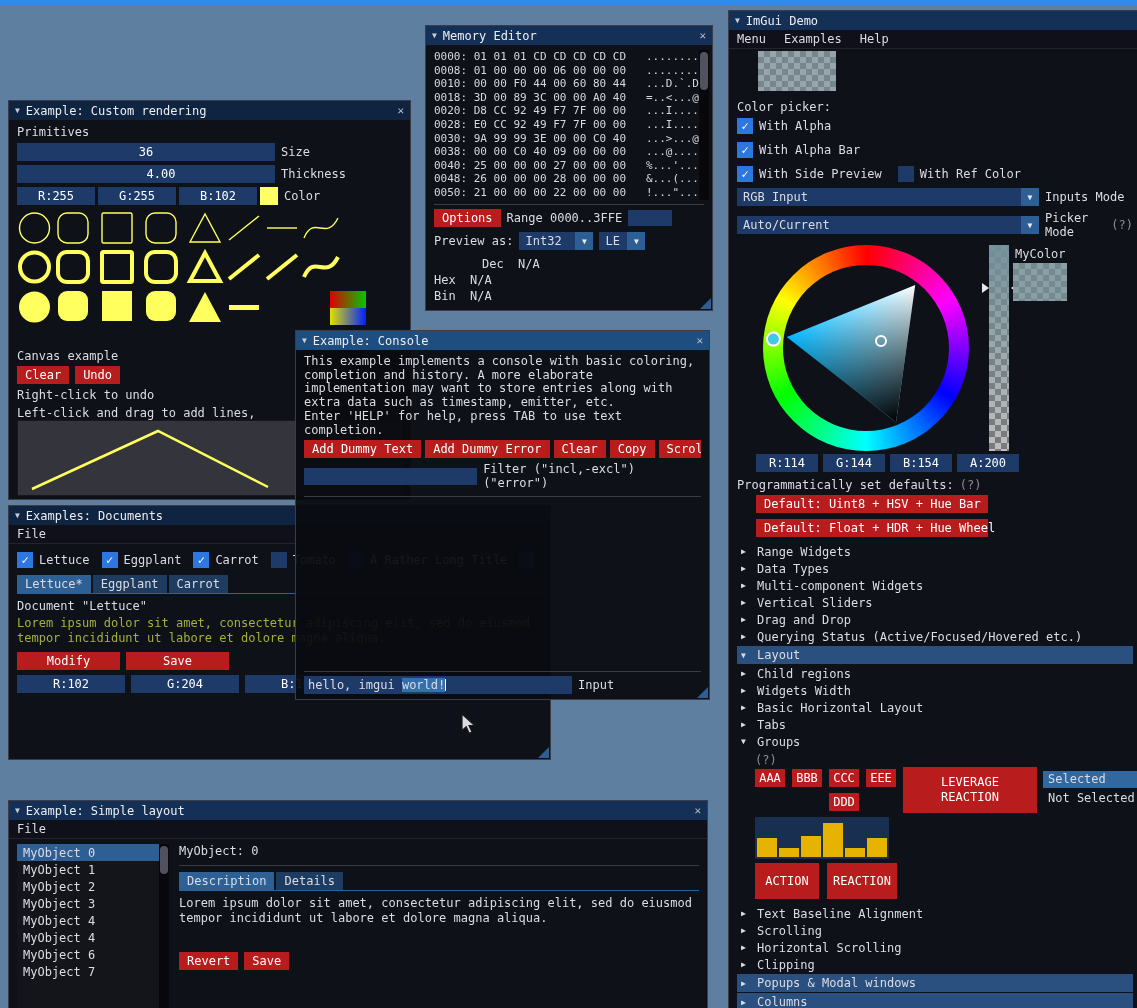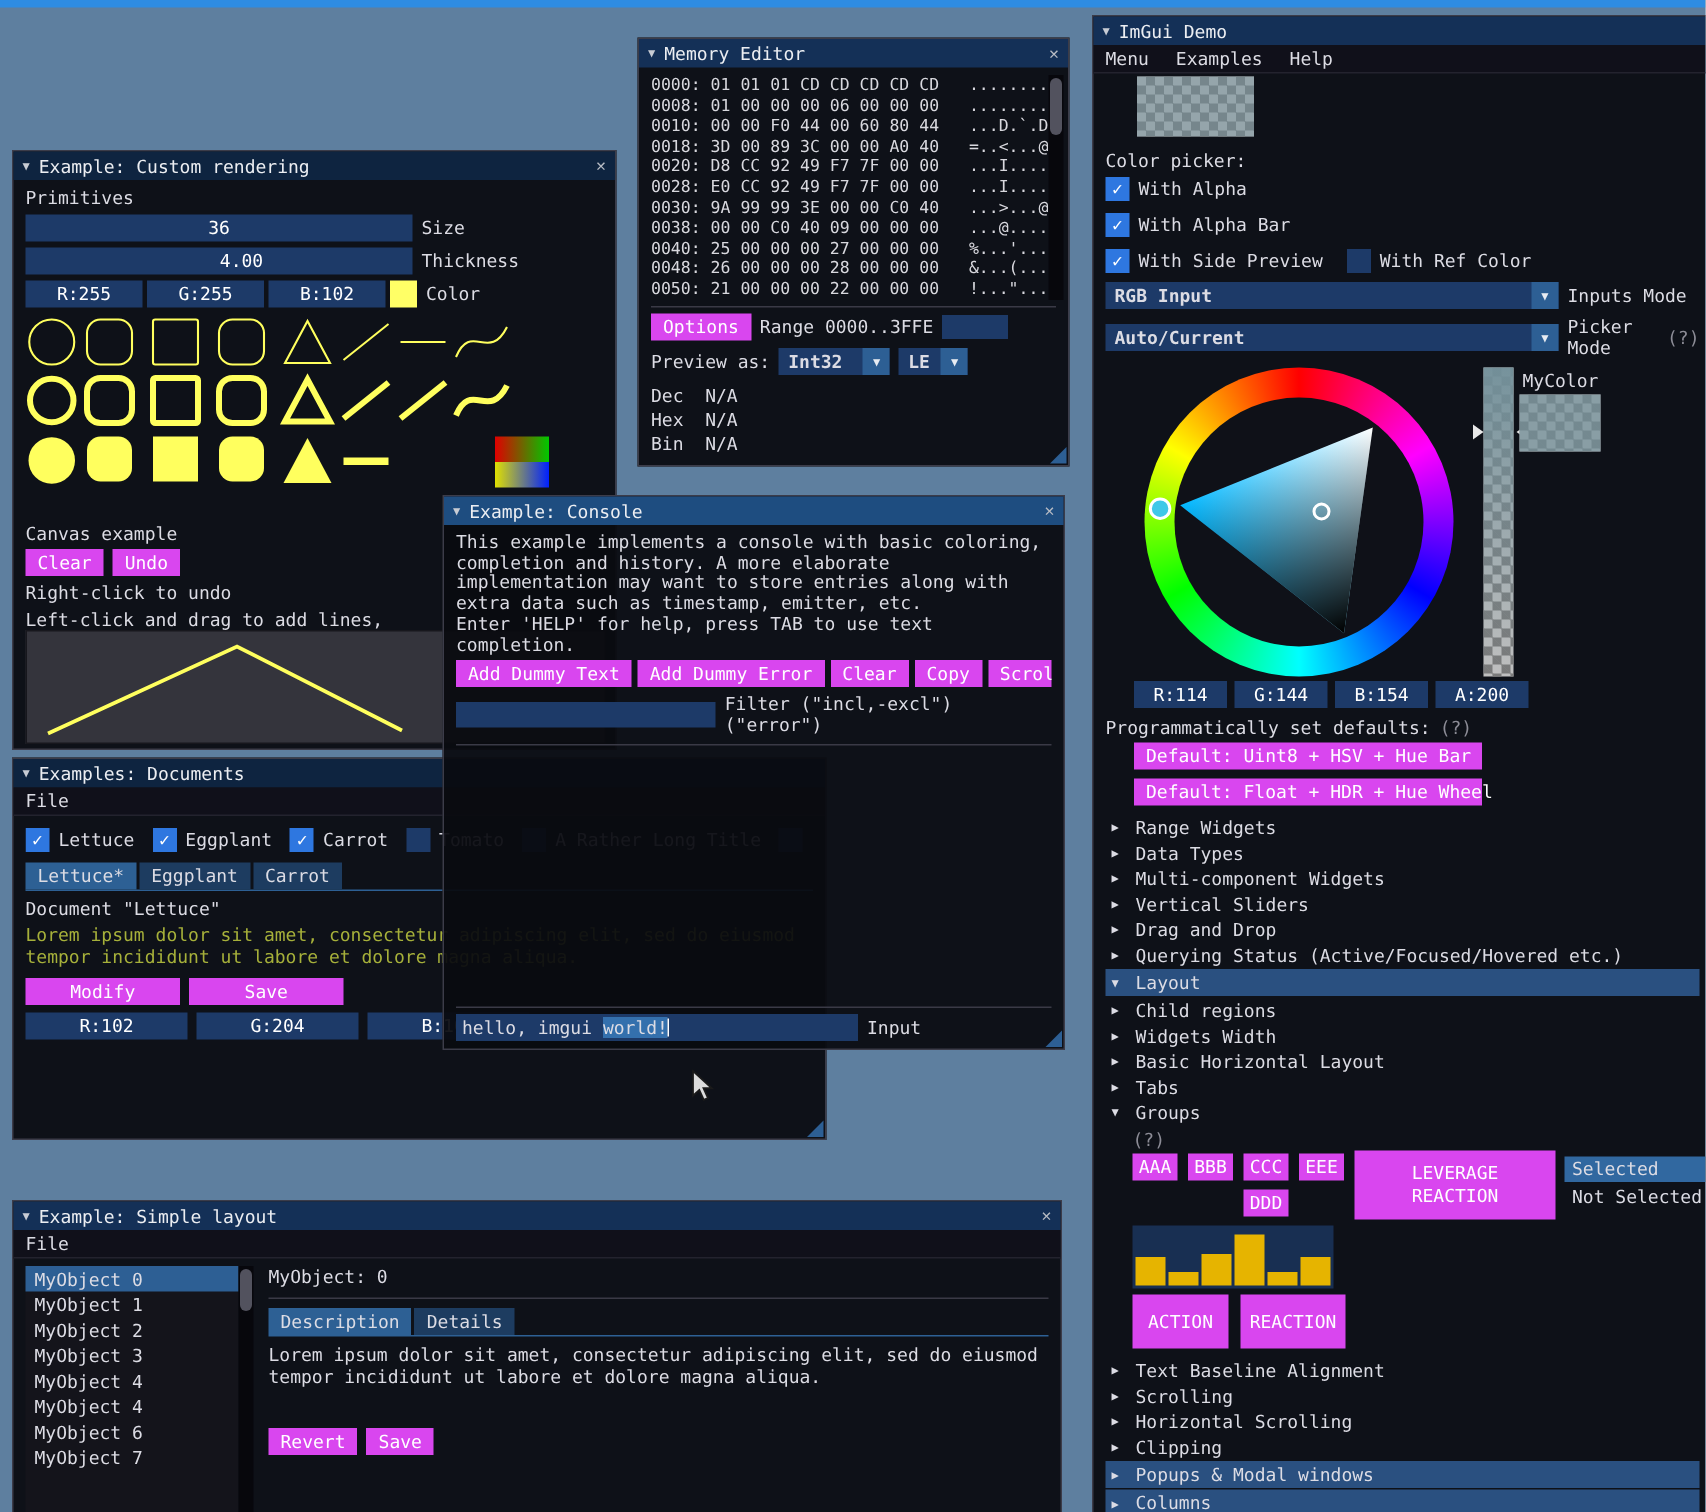--- a/index.html
+++ b/index.html
@@ -12,26 +12,26 @@
   .tb { height:19px; flex:none; display:flex; align-items:center; gap:6px; padding:0 6px; background:#143057; color:#eceef2; white-space:nowrap; }
   .tb.dim { background:#0e2440; }
   .tb.active { background:#1e4d80; }
   .tb .arr { font-size:8px; color:#c8ccd4; }
   .tb .ttl { flex:1; overflow:hidden; }
   .tb .x { color:#b8bcc4; font-size:11px; }
   .menubar { height:19px; flex:none; display:flex; align-items:center; gap:18px; padding:0 8px; background:#10101a; border-bottom:1px solid #23232e; }
   .content { flex:1; padding:5px 8px; position:relative; overflow:hidden; }
 
   .row { display:flex; align-items:center; gap:6px; }
-  .btn { background:#d946ef; color:#fff; padding:1px 8px; height:18px; line-height:16px; white-space:nowrap; flex:none; }
+  .btn { background:#b91c1c; color:#fff; padding:1px 8px; height:18px; line-height:16px; white-space:nowrap; flex:none; }
   .btn.tall { height:36px; display:flex; align-items:center; justify-content:center; }
   .frame { background:#1d3a68; height:18px; }
   .slider { background:#1d3a68; height:18px; display:flex; align-items:center; justify-content:center; color:#fff; flex:none; }
   .drag { background:#1d3a68; height:18px; display:flex; align-items:center; justify-content:center; color:#fff; flex:none; }
-  .combo { background:#1d3a68; height:18px; display:flex; align-items:center; padding:0 6px; position:relative; flex:none;font-weight:bold; }
+  .combo { background:#1d3a68; height:18px; display:flex; align-items:center; padding:0 6px; position:relative; flex:none; }
   .combo .cab { position:absolute; right:0; top:0; width:18px; height:18px; background:#2d5f94; display:flex; align-items:center; justify-content:center; font-size:8px; color:#e8ecf2; }
   .sep { height:1px; background:#3a3a46; margin:4px 0; flex:none; }
   .cbrow { display:flex; align-items:center; gap:6px; }
   .cbx { width:16px; height:16px; background:#1d3a68; display:flex; align-items:center; justify-content:center; font-size:12px; font-weight:bold; color:#fff; flex:none; }
   .checked .cbx { background:#2e77e0; }
   .tab { height:18px; padding:0 8px; background:#1d3c60; display:flex; align-items:center; flex:none; white-space:nowrap; }
   .tab.active { background:#2d6094; }
   .tabline { height:1px; background:#2d6094; flex:none; }
   .grip { position:absolute; right:1px; bottom:1px; width:0; height:0; border-left:11px solid transparent; border-bottom:11px solid #2d5f94; }
   .sb { background:#07070c; width:10px; position:relative; flex:none; }
@@ -253,21 +253,21 @@
         <span>Preview as:</span>
         <div class="combo" style="width:74px;">
           <span>Int32</span>
           <span class="cab">▼</span>
         </div>
         <div class="combo" style="width:46px;">
           <span>LE</span>
           <span class="cab">▼</span>
         </div>
       </div>
-      <div style="white-space:pre;line-height:16px;">Dec  N/A</div>
+      <div style="white-space:pre;line-height:16px;margin-left:48px;">Dec  N/A</div>
       <div style="white-space:pre;line-height:16px;">Hex  N/A</div>
       <div style="white-space:pre;line-height:16px;">Bin  N/A</div>
       <div class="grip"></div>
     </div>
   </div>
 
   <div class="window" style="left:295px;top:330px;width:415px;height:370px;">
     <div class="tb active">
       <span class="arr">▼</span>
       <span class="ttl">Example: Console</span>

